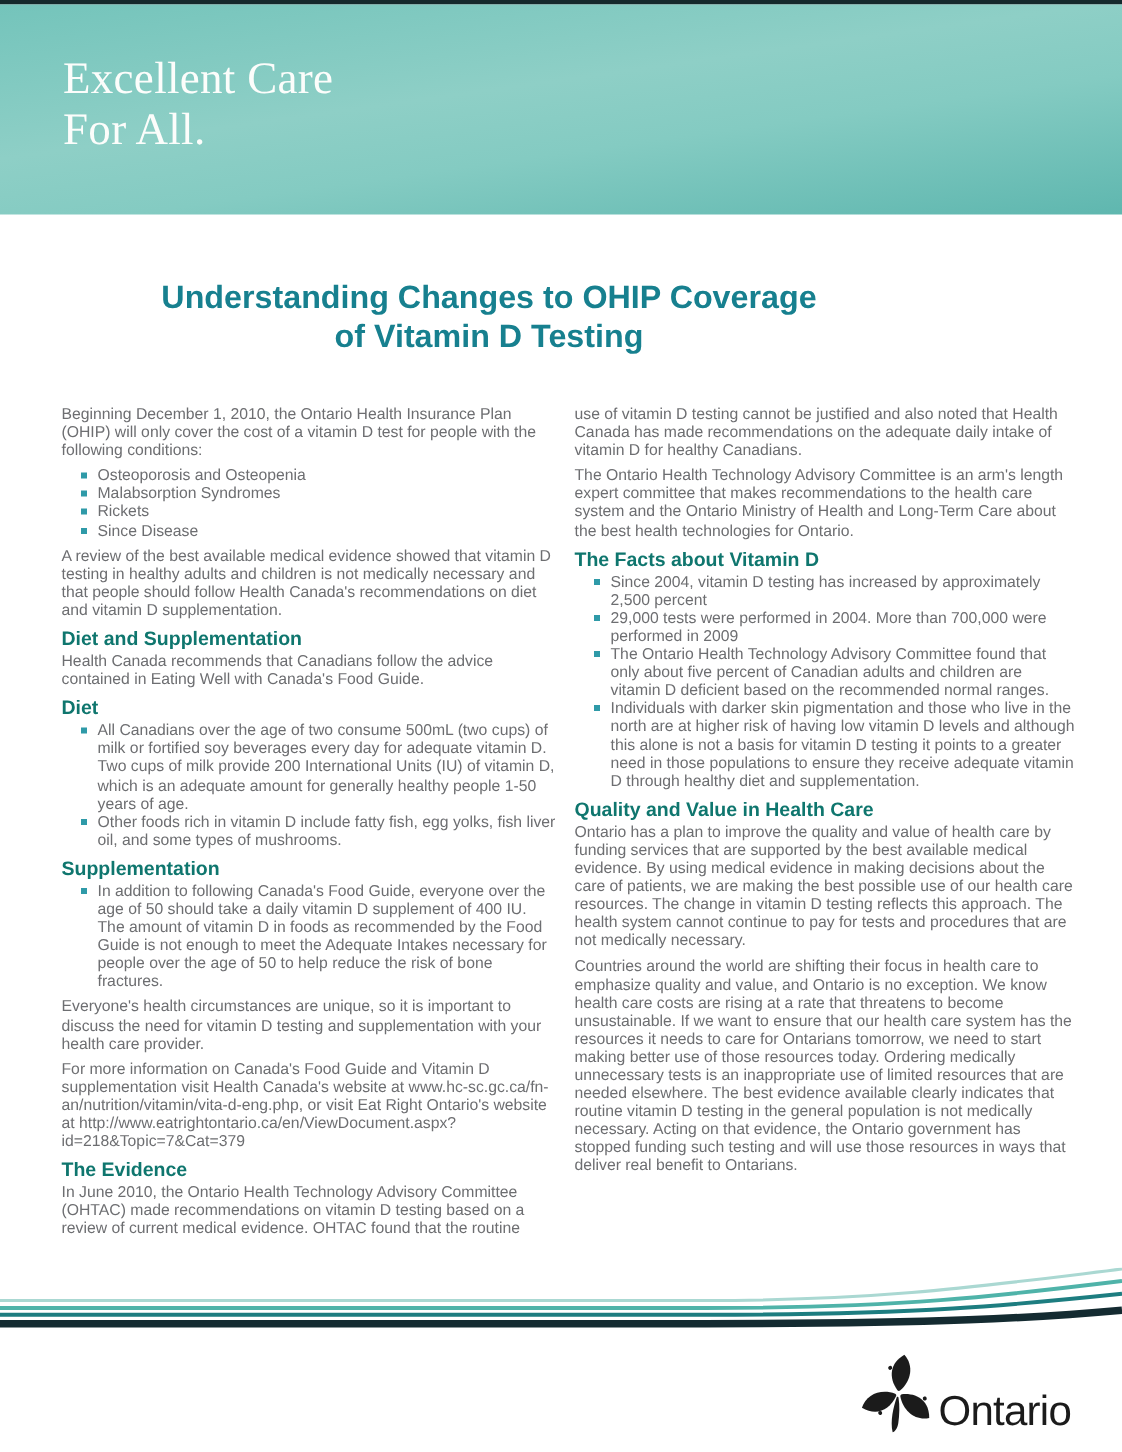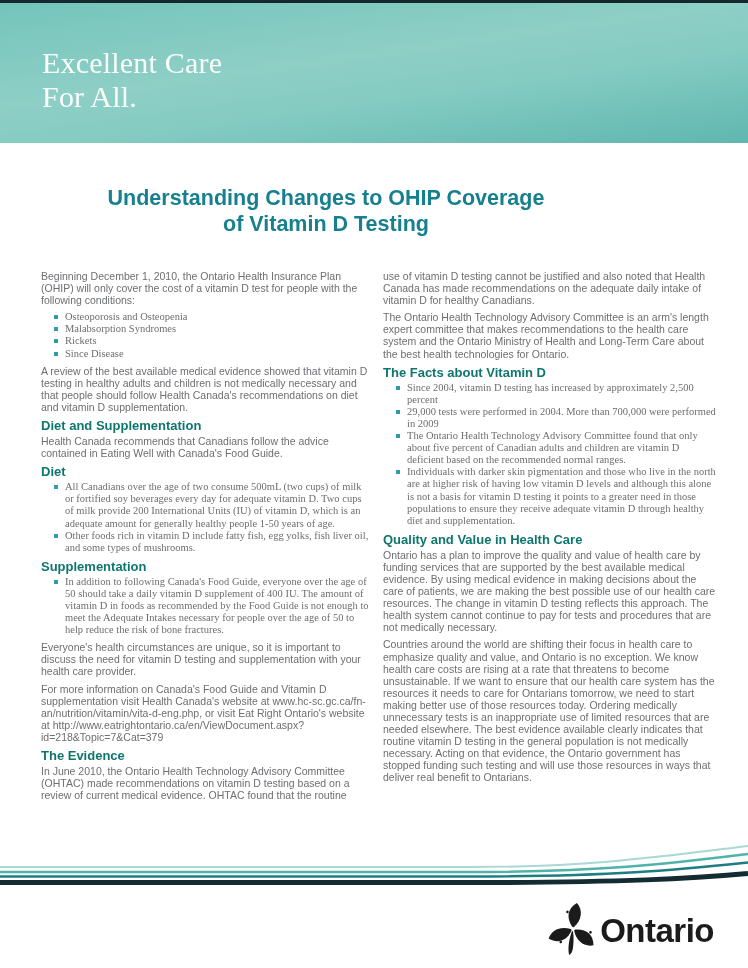--- a/index.html
+++ b/index.html
@@ -6,53 +6,53 @@
   .page{
     position:relative;width:748px;height:968px;background:#ffffff;
     overflow:hidden;font-family:"Liberation Sans","DejaVu Sans",sans-serif;
   }
   .topbar{position:absolute;top:0;left:0;width:748px;height:3px;background:#15292c;}
   .banner{
     position:absolute;top:3px;left:0;width:748px;height:140px;
     background:linear-gradient(172deg,#74c4bb 0%,#8ecfc6 42%,#84cbc2 62%,#5fb7af 100%);
   }
   .banner-title{
-    position:absolute;left:42px;top:43px;color:#fcfdfb;
+    position:absolute;left:42px;top:33px;color:#fcfdfb;
     font-family:"Liberation Serif","DejaVu Serif",serif;
     font-size:30px;line-height:34px;font-weight:400;letter-spacing:.2px;
   }
   .doc-title{
     position:absolute;top:171px;left:0;width:652px;text-align:center;
     color:#17808f;font-weight:700;font-size:21.5px;line-height:26px;
   }
   .columns{
     position:absolute;top:234px;left:41px;width:676px;
     display:flex;gap:12px;margin-top:36px;
   }
   .col{color:#6d6e71;font-size:10.5px;line-height:12.1px;}
   .col.left{width:330px;}
   .col.right{width:334px;}
   .col p{margin:0 0 5px 0;overflow-wrap:break-word;}
   .col h2{
     color:#0f766e;font-size:13px;line-height:14.5px;font-weight:700;
     margin:6px 0 1.5px 0;
   }
-  .col ul{list-style:none;margin:0 0 5px 0;padding:0;font-family:Liberation Serif, serif;}
+  .col ul{list-style:none;margin:0 0 5px 0;padding:0;}
   .col li{position:relative;padding-left:24px;margin:0;overflow-wrap:break-word;}
   .sq{
     position:absolute;left:13px;top:4px;width:4px;height:4px;background:#2f9aa8;
     display:inline-block;
   }
   .footer-waves{position:absolute;left:0;top:845px;width:748px;height:45px;}
   .ontario-logo{
     position:absolute;right:34px;bottom:12px;display:flex;align-items:flex-end;
   }
   .ontario-logo .wordmark{
-    color:#1b1b1b;font-size:33px;line-height:27px;font-weight:700;
-    letter-spacing:-0.5px;margin-left:2px;margin-bottom:12px;
+    color:#1b1b1b;font-size:28px;line-height:27px;font-weight:400;
+    letter-spacing:-0.5px;margin-left:2px;margin-bottom:2px;
   }
   .trillium{display:block;margin-bottom:0px;}
 </style>
 </head>
 <body>
 
 <div class="page">
 
   <div class="topbar"></div>
 

